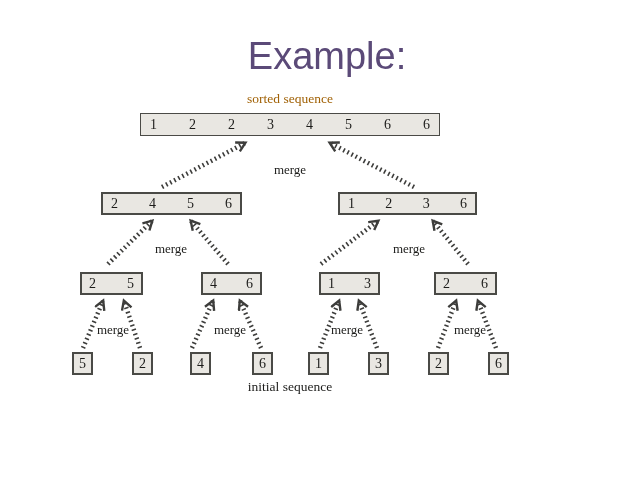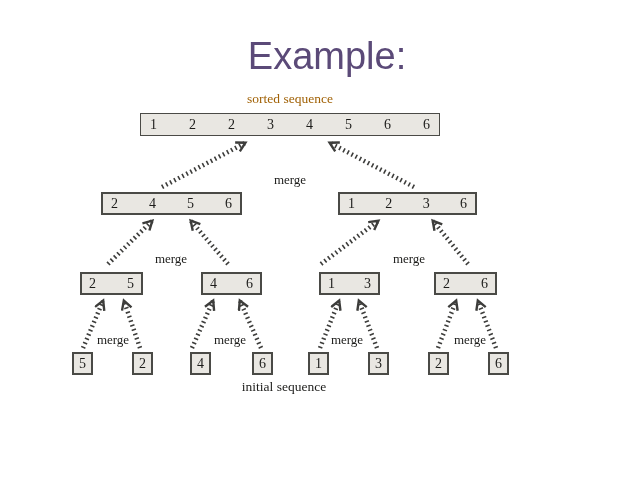--- a/index.html
+++ b/index.html
@@ -21,21 +21,20 @@
   .box.cells{justify-content:space-between;}
   .box.leaf{justify-content:center;}
   .box span{display:inline-block;line-height:1;}
   .lbl{
     position:absolute;text-align:center;font-size:13.5px;color:#1c1c1a;
     white-space:nowrap;
   }
   .mlbl{
     position:absolute;text-align:center;font-size:13px;color:#1c1c1a;
     white-space:nowrap;
-    margin-top:10px;
   }
   #arrows{position:absolute;left:0;top:0;width:638px;height:479px;pointer-events:none;}
 </style>
 </head>
 <body>
 
 <div class="slide">
 
   <div class="title" style="color: rgb(91, 74, 120);">Example:</div>
 
@@ -64,21 +63,21 @@
   </svg>
 
   <div class="lbl" style="left: 140px; top: 91px; width: 300px; color: #a16207;">sorted sequence</div>
   <div class="mlbl" style="left: 240px; top: 162px; width: 100px; color: rgb(28, 28, 26);">merge</div>
   <div class="mlbl" style="left: 131px; top: 241px; width: 80px; color: rgb(28, 28, 26);">merge</div>
   <div class="mlbl" style="left: 369px; top: 241px; width: 80px; color: rgb(28, 28, 26);">merge</div>
   <div class="mlbl" style="left: 73px; top: 322px; width: 80px; color: rgb(28, 28, 26);">merge</div>
   <div class="mlbl" style="left: 190px; top: 322px; width: 80px; color: rgb(28, 28, 26);">merge</div>
   <div class="mlbl" style="left: 307px; top: 322px; width: 80px; color: rgb(28, 28, 26);">merge</div>
   <div class="mlbl" style="left: 430px; top: 322px; width: 80px; color: rgb(28, 28, 26);">merge</div>
-  <div class="lbl" style="left: 184px; top: 379px; width: 200px; color: rgb(28, 28, 26);">initial sequence</div>
+  <div class="lbl" style="left: 190px; top: 379px; width: 200px; color: rgb(28, 28, 26);">initial sequence</div>
 
   <div class="box cells" style="left: 140px; top: 113px; width: 300px; height: 23px; padding: 0px 9px; border-width: 1.5px; background: rgb(233, 231, 226); border-color: rgb(74, 74, 70); color: rgb(28, 28, 26);">
     <span>1</span>
     <span>2</span>
     <span>2</span>
     <span>3</span>
     <span>4</span>
     <span>5</span>
     <span>6</span>
     <span>6</span>

